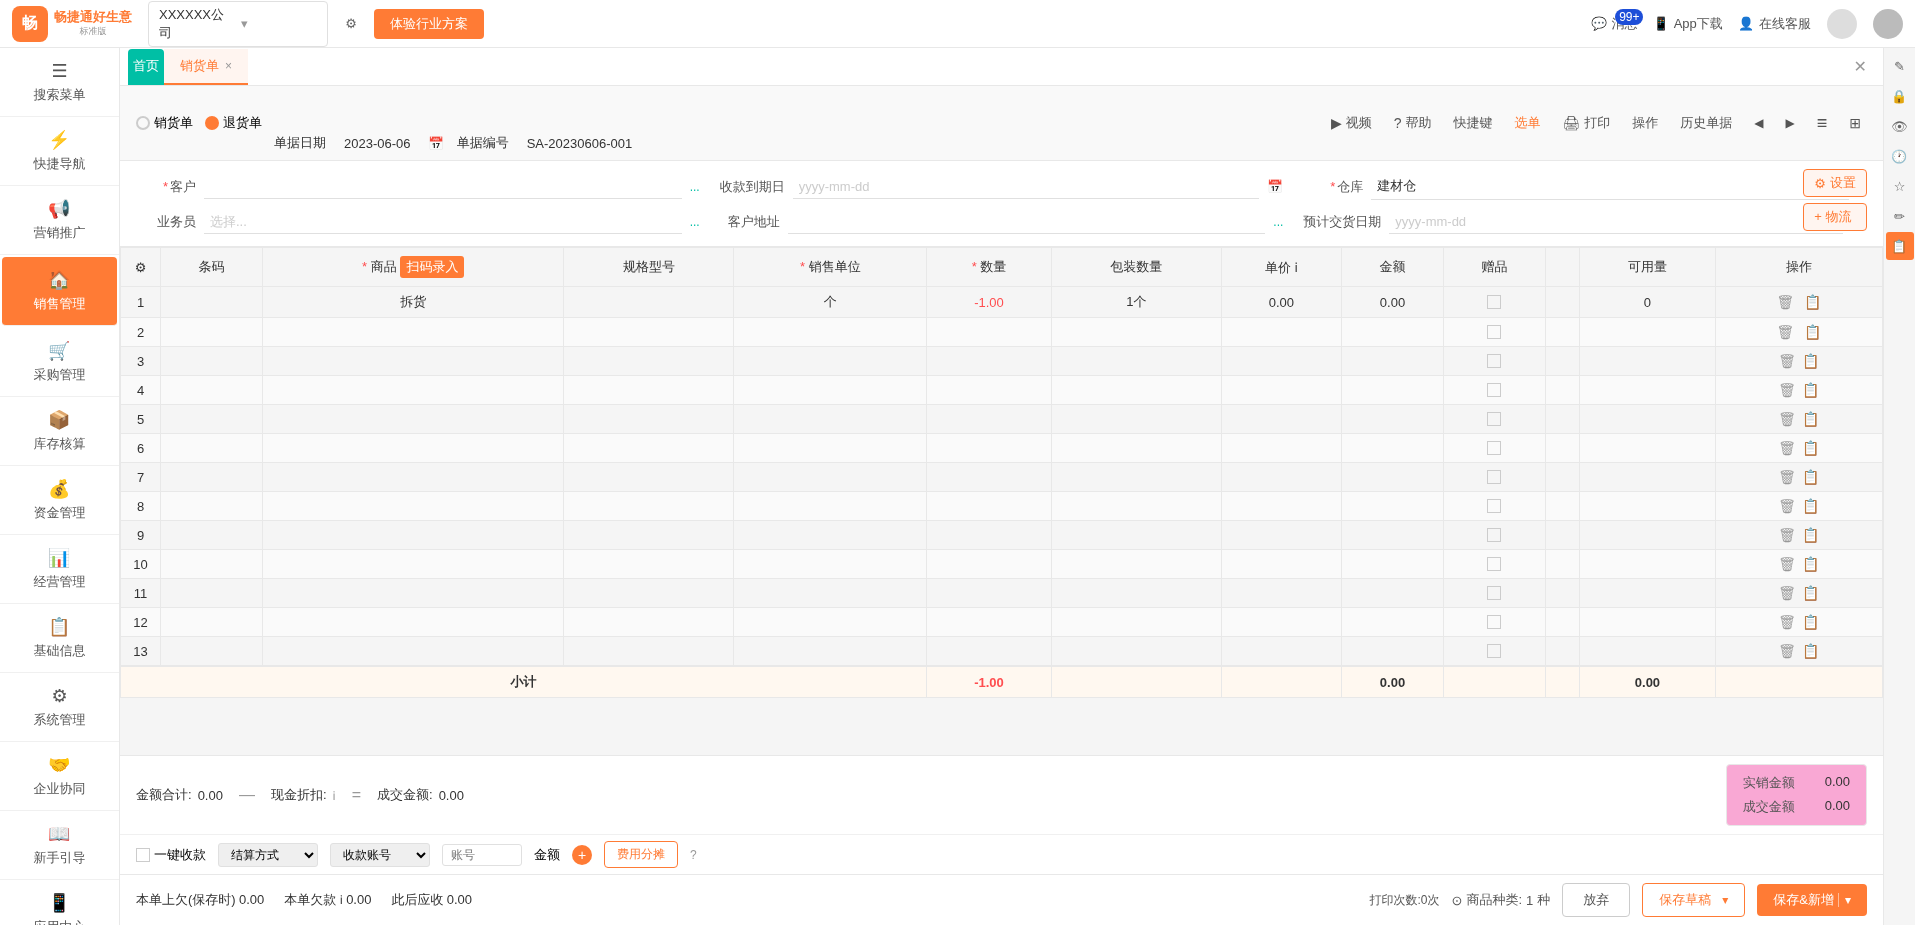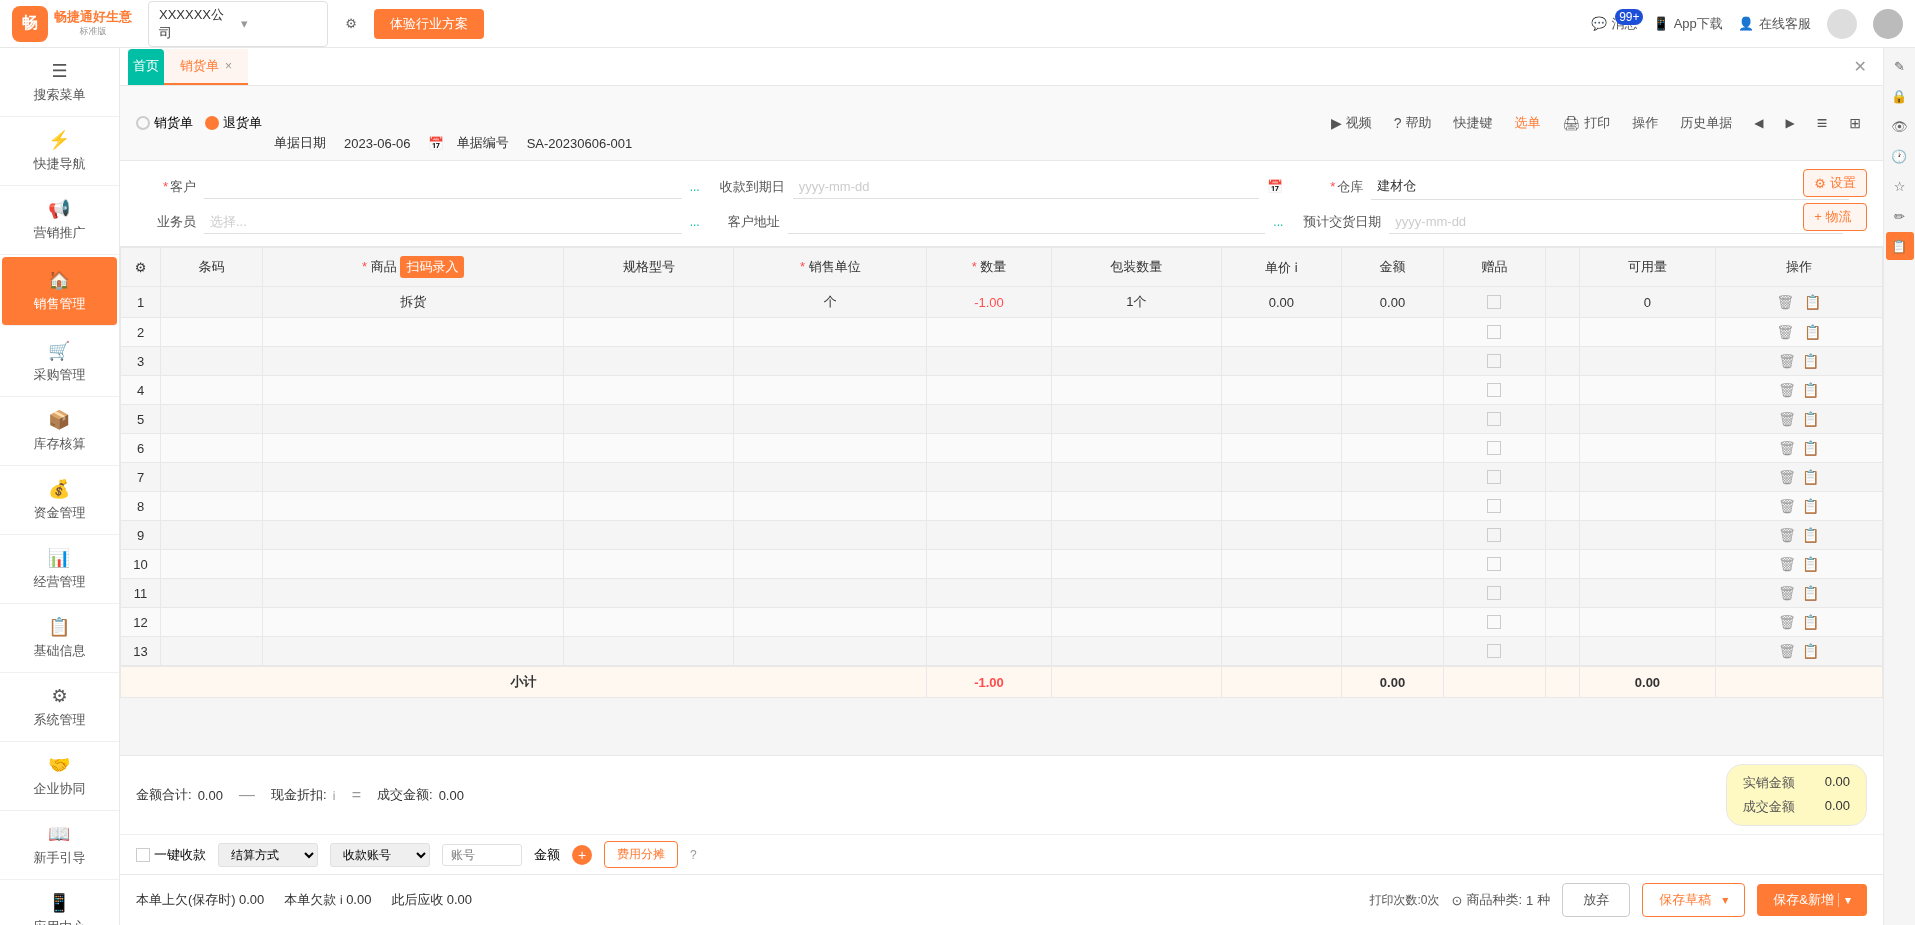--- a/index.html
+++ b/index.html
@@ -997,21 +997,21 @@
         <div class="total-item">
           <span>现金折扣:</span>
           <span class="info-icon">ℹ</span>
         </div>
         <span class="equals-sign">=</span>
         <div class="total-item">
           <span>成交金额:</span>
           <span>0.00</span>
         </div>
 
-        <div style="margin-left:auto; border:1px solid #e8e8e8; border-radius:16px; padding:6px 16px; font-size:13px; background:#fef9c3;">
+        <div style="margin-left:auto; border:1px solid #e8e8e8; border-radius:4px; padding:6px 16px; font-size:13px; background:#f9a8d4;">
           <div class="amount-row">
             <span>实销金额</span>
             <span class="amount-val">0.00</span>
           </div>
           <div class="amount-row">
             <span>成交金额</span>
             <span class="amount-val">0.00</span>
           </div>
         </div>
       </div>

